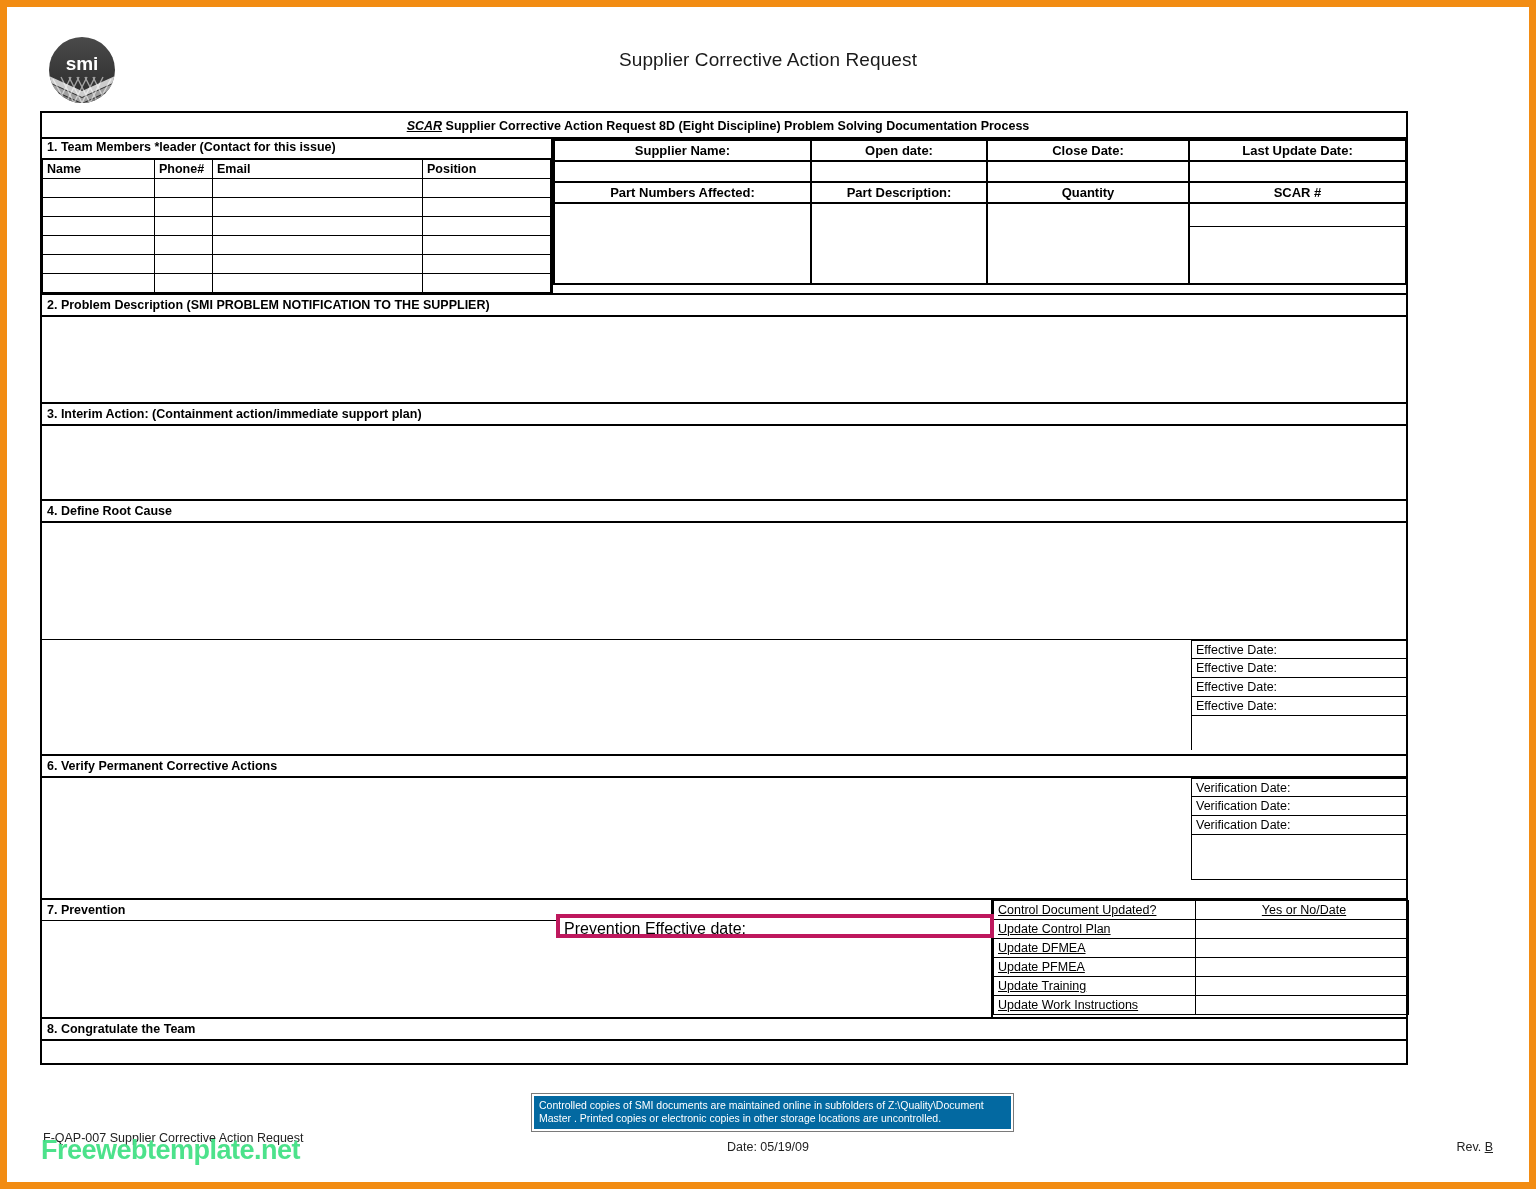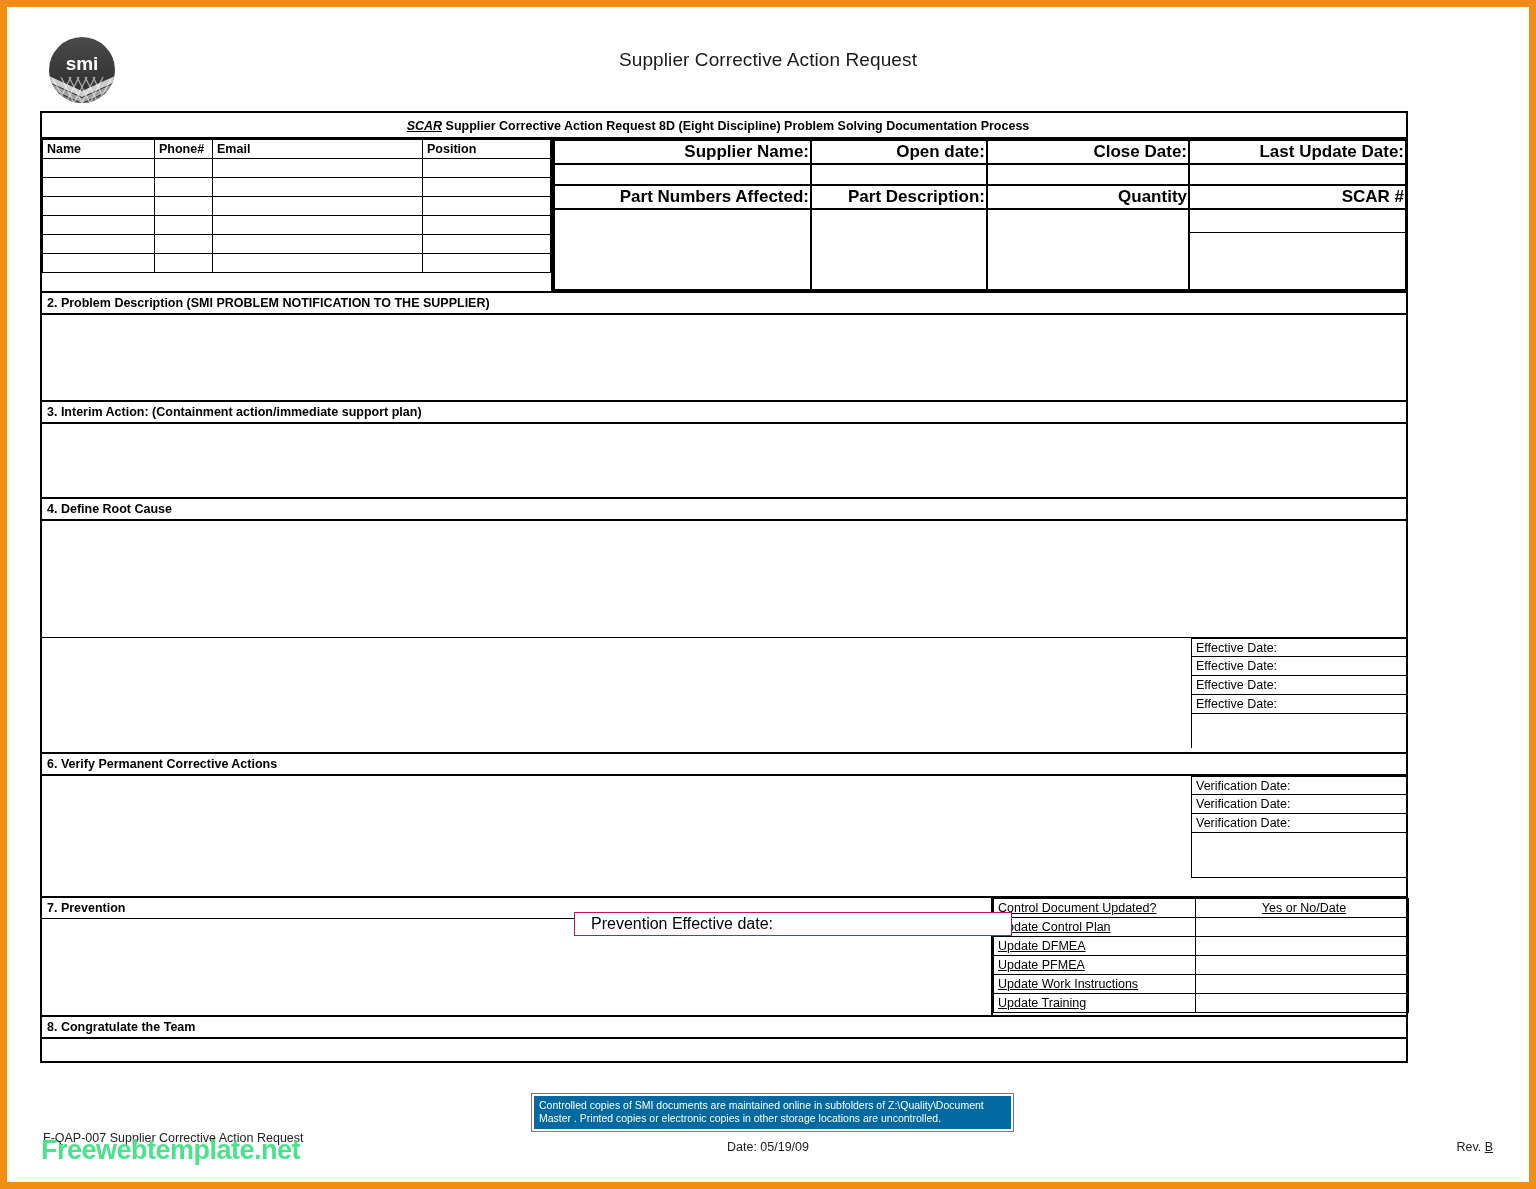--- a/index.html
+++ b/index.html
@@ -114,23 +114,23 @@
   }
   .team-tbl td { font-weight: normal; }
   .team-tbl col.c1 { width: 112px; }
   .team-tbl col.c2 { width: 58px; }
   .team-tbl col.c3 { width: 210px; }
   .team-tbl col.c4 { width: 128px; }
 
   .sup-tbl { width: 100%; border-collapse: collapse; table-layout: fixed; }
   .sup-tbl td {
     border: 2.5px solid #000;
-    font-size: 17px;
-    font-weight: bold;
-    text-align: right;
+    font-size: 13px;
+    font-weight: bold;
+    text-align: center;
     box-sizing: border-box;
   }
   .sup-tbl td.hd { height: 21px; }
   .sup-tbl td.val { height: 21px; }
   .sup-tbl td.big { height: 81px; vertical-align: top; }
   .sup-tbl col.s1 { width: 257px; }
   .sup-tbl col.s2 { width: 176px; }
   .sup-tbl col.s3 { width: 202px; }
   .sup-tbl col.s4 { width: 217px; }
   .scarnum-split {
@@ -160,28 +160,28 @@
   }
   .date-line.first { border-top: 1px solid #000; }
   .date-tail { border-left: 1px solid #000; box-sizing: border-box; }
 
   
   .sec7wrap { display: flex; }
   .sec7-left { flex: 1; box-sizing: border-box; position: relative; }
   .sec7-right { width: 415px; box-sizing: border-box; text-decoration: underline; }
   .prev-eff {
     position: absolute;
-    left: 532px;
+    left: 514px;
     top: 14px;
     width: 438px;
     height: 24px;
     line-height: 22px;
     font-size: 16px;
-    padding-left: 16px;
-    border: 1px solid #be185d;
+    padding-left: 4px;
+    border: 4px solid #be185d;
     box-sizing: border-box;
     background: #fff;
   }
   .cd-tbl { width: 100%; border-collapse: collapse; table-layout: fixed; }
   .cd-tbl td {
     border: 1px solid #000;
     height: 19px;
     font-size: 12.5px;
     padding: 0 0 0 4px;
     box-sizing: border-box;
@@ -282,20 +282,21 @@
   <div class="form-frame">
 
     <div class="scar-banner bb">
       <span class="scar-word">SCAR</span>
       <span>Supplier Corrective Action Request 8D (Eight Discipline) Problem Solving Documentation Process</span>
     </div>
 
     <div class="blockA">
 
       <div class="teamside br">
+        <div class="team-head bb1">1. Team Members *leader (Contact for this issue)</div>
         <table class="team-tbl">
           <colgroup>
               <col class="c1">
               <col class="c2">
               <col class="c3">
               <col class="c4">
             </colgroup>
           <thead>
             <tr>
               <th>Name</th>
@@ -442,25 +443,25 @@
             </tr>
             <tr>
               <td>Update DFMEA</td>
               <td></td>
             </tr>
             <tr>
               <td>Update PFMEA</td>
               <td></td>
             </tr>
             <tr>
+              <td>Update Training</td>
+              <td></td>
+            </tr>
+            <tr>
               <td>Update Work Instructions</td>
-              <td></td>
-            </tr>
-            <tr>
-              <td>Update Training</td>
               <td></td>
             </tr>
           </tbody>
         </table>
       </div>
     </div>
 
     <div class="sec-title bt bb1">8. Congratulate the Team</div>
     <div class="blank-area bt1" style="height:22px;"></div>
 

